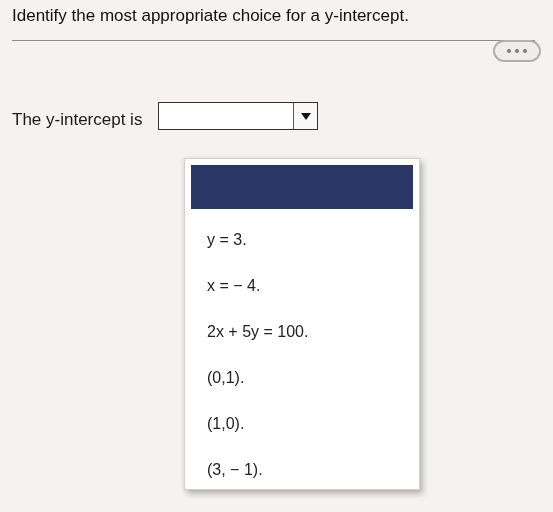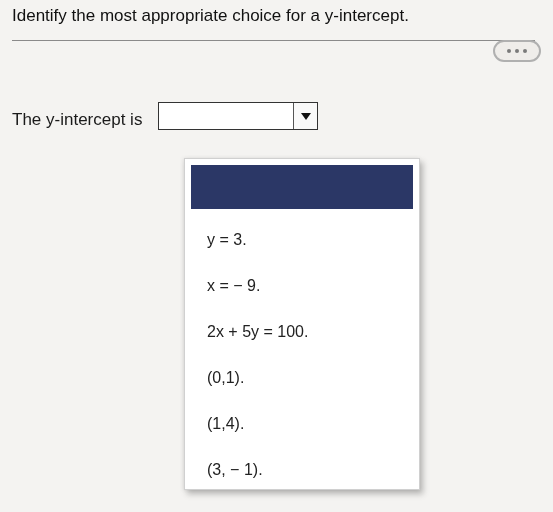--- a/index.html
+++ b/index.html
@@ -140,18 +140,18 @@
           <polygon points="0,2 10,2 5,9" fill="#111"></polygon>
         </svg>
       </div>
     </div>
   </div>
 </div>
 
 <div class="dropdown">
   <div class="opt selected"></div>
   <div class="opt">y = 3.</div>
-  <div class="opt">x = − 9.</div>
+  <div class="opt">x = − 4.</div>
   <div class="opt">2x + 5y = 100.</div>
   <div class="opt">(0,1).</div>
-  <div class="opt">(1,4).</div>
+  <div class="opt">(1,0).</div>
   <div class="opt last">(3, − 1).</div>
 </div>
 
 </body></html>

